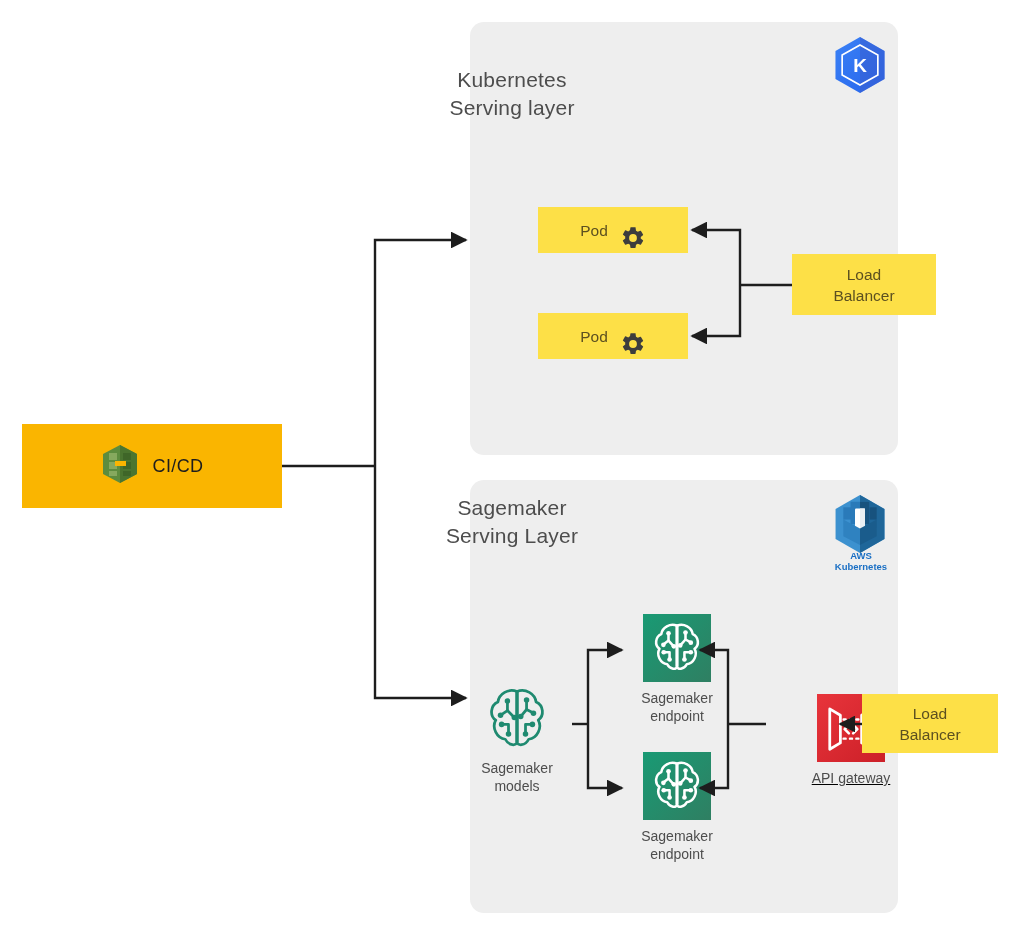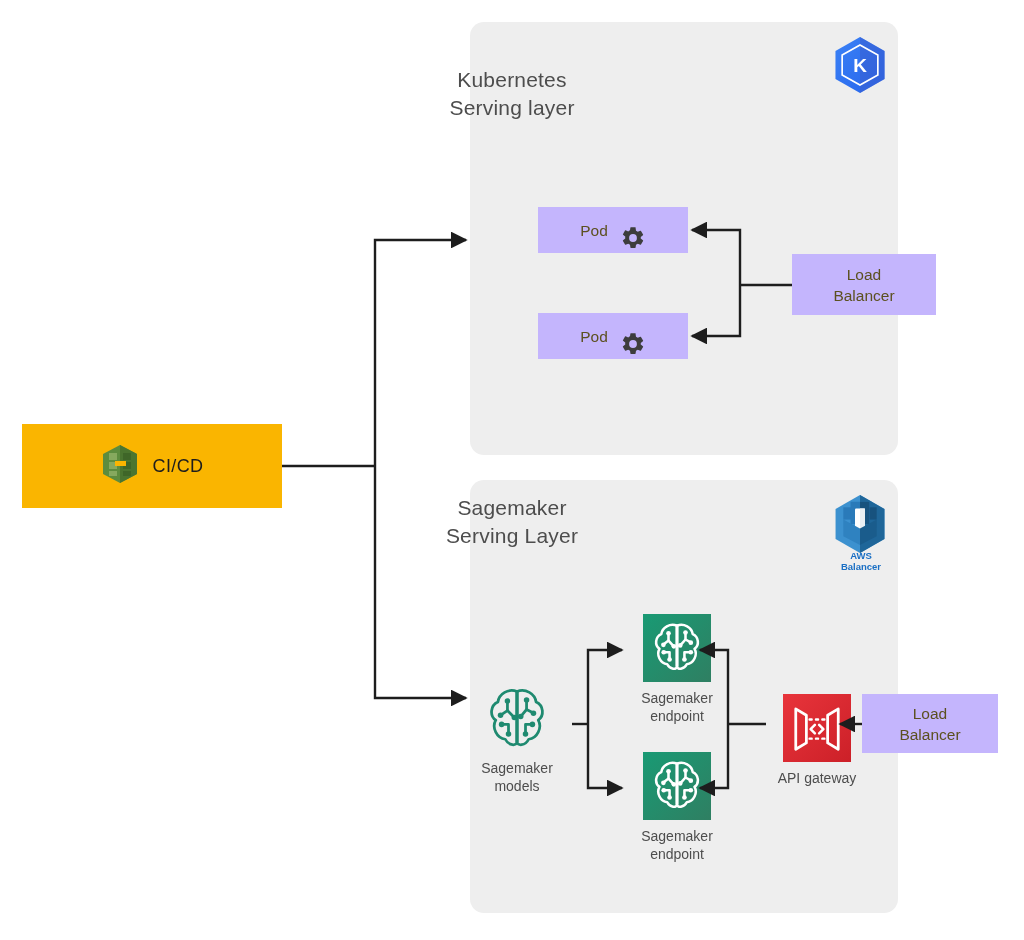--- a/index.html
+++ b/index.html
@@ -59,21 +59,21 @@
     color: #1a6fc4;
     font-size: 9.5px;
     font-weight: bold;
     line-height: 11px;
     white-space: pre-line;
   }
 
   
   .ybox {
     position: absolute;
-    background: #c4b5fd;
+    background: #fde047;
     display: flex;
     align-items: center;
     justify-content: center;
     color: #5c5020;
     font-size: 15.5px;
     line-height: 21px;
     text-align: center;
     white-space: pre-line;
   }
   #pod-1 { left: 538px; top: 207px; width: 150px; height: 46px; }
@@ -110,21 +110,21 @@
   
   .node {
     position: absolute;
     display: flex;
     flex-direction: column;
     align-items: center;
   }
   #sm-models { left: 466px; top: 684px; width: 102px; }
   #sm-ep-1   { left: 626px; top: 614px; width: 102px; }
   #sm-ep-2   { left: 626px; top: 752px; width: 102px; }
-  #api-gw    { left: 766px; top: 694px; width: 102px; }
+  #api-gw    { left: 800px; top: 694px; width: 102px; text-decoration: underline; }
 
   .node-caption {
     margin-top: 7px;
     color: #4d4d4d;
     font-size: 14px;
     line-height: 18px;
     text-align: center;
     white-space: pre-line;
   }
   .sq-icon {
@@ -222,21 +222,21 @@
       <rect x="66" y="24" width="14" height="22" fill="#17527e"></rect>
       <rect x="33" y="14" width="34" height="40" fill="#2a7ab9"></rect>
       <rect x="50" y="14" width="17" height="40" fill="#17527e"></rect>
       <rect x="41" y="26" width="18" height="42" rx="2" fill="#ffffff"></rect>
       <rect x="50" y="26" width="9" height="42" fill="#e9eef2"></rect>
       <polygon points="20,46 50,62 50,92 20,76" fill="#2f82c0"></polygon>
       <polygon points="80,46 50,62 50,92 80,76" fill="#1a5c8c"></polygon>
     </svg>
   </div>
   <div id="sm-logo-caption">AWS
-Balancer</div>
+Kubernetes</div>
 
   <div class="node" id="sm-models">
     <span>
       <svg class="sq-icon" viewBox="0 0 64 64" aria-hidden="true">
         <g fill="none" stroke="#1f8a70" stroke-width="2.6" stroke-linecap="round" stroke-linejoin="round">
           <path d="M32 7 C24 4 15 9 14 17 C7 20 6 30 12 34 C8 41 13 51 21 52 C24 58 32 59 32 54 Z"></path>
           <path d="M32 7 C40 4 49 9 50 17 C57 20 58 30 52 34 C56 41 51 51 43 52 C40 58 32 59 32 54 Z"></path>
           <path d="M32 7 L32 54"></path>
           <path d="M23 17 L23 25 L17 29"></path>
           <path d="M23 25 L29 31"></path>

